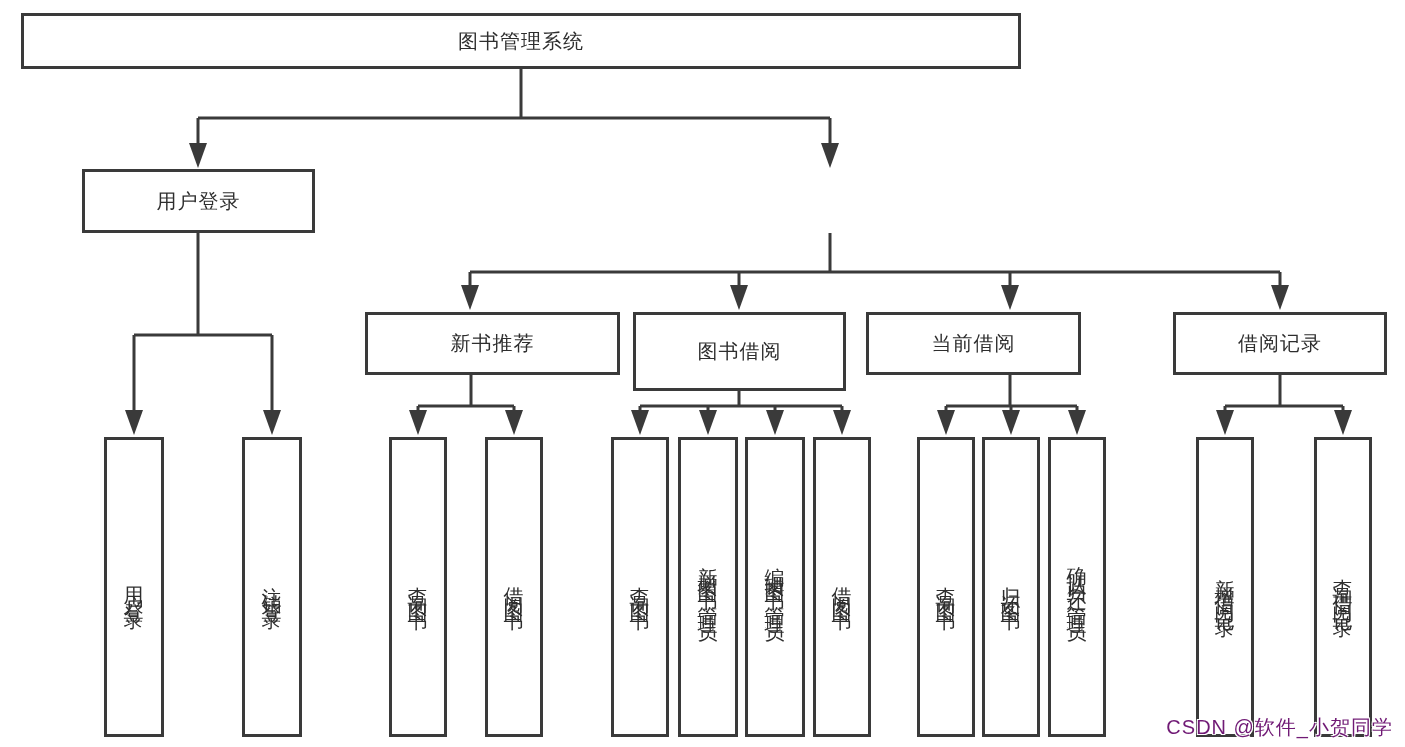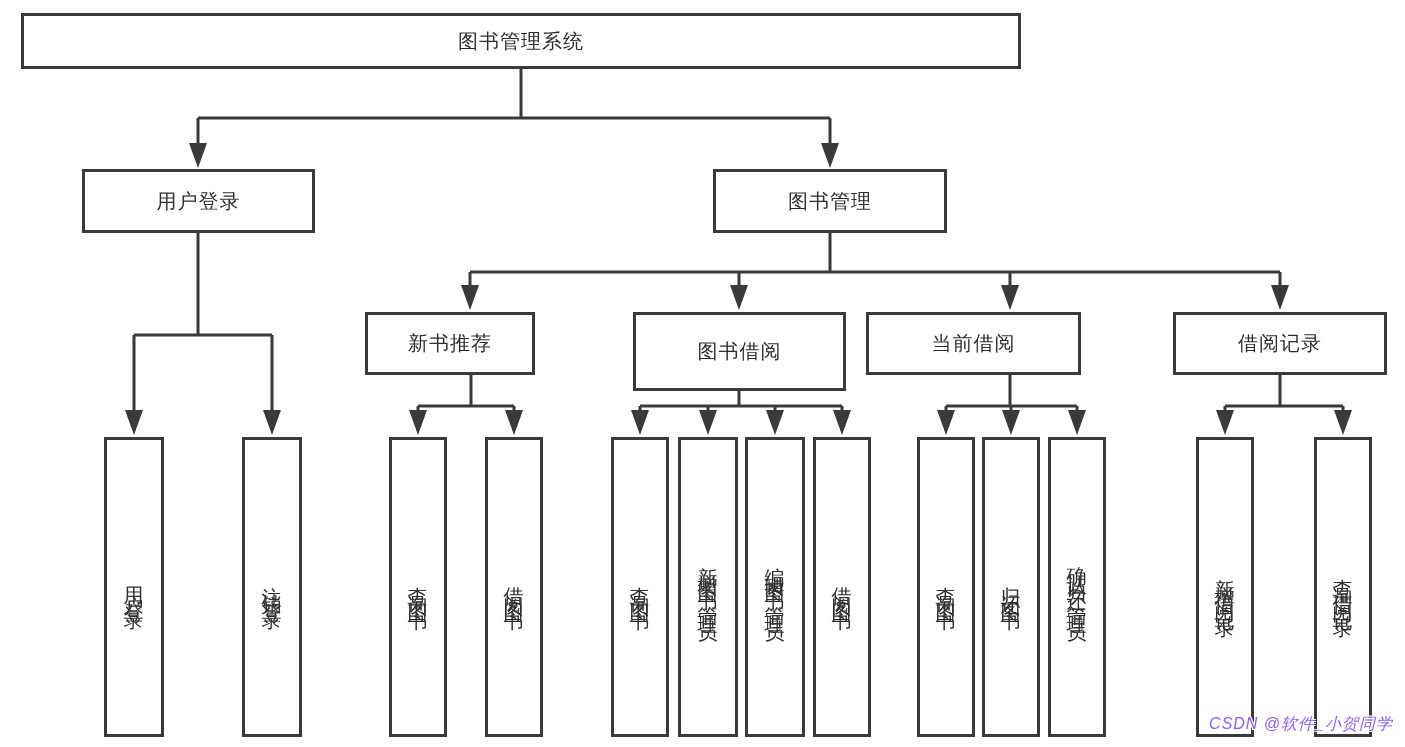--- a/index.html
+++ b/index.html
@@ -44,27 +44,26 @@
     writing-mode: vertical-rl;
     text-orientation: mixed;
     letter-spacing: 8px;
     line-height: 1;
     white-space: nowrap;
   }
   #watermark {
     position: absolute;
     top: 714px;
     right: 12px;
-    font-size: 16px;
-    color: #8b5cf6;
+    font-size: 20px;
+    color: #701a75;
     letter-spacing: 1px;
     white-space: nowrap;
     z-index: 3;
     text-shadow: 1px 1px 0 #ffffff, -1px -1px 0 #ffffff, 1px -1px 0 #ffffff, -1px 1px 0 #ffffff;
-    font-style: italic;
   }
 </style>
 </head>
 <body>
 
 <div id="canvas">
 
   <svg id="connectors" width="1405" height="747" viewBox="0 0 1405 747">
     <g stroke="#3a3a3a" stroke-width="3" fill="none">
 
@@ -101,23 +100,22 @@
       <polygon points="1002,410 1020,410 1011,435"></polygon>
       <polygon points="1068,410 1086,410 1077,435"></polygon>
       <polygon points="1216,410 1234,410 1225,435"></polygon>
       <polygon points="1334,410 1352,410 1343,435"></polygon>
     </g>
   </svg>
 
   <div class="node h-node" style="left:21px; top:13px; width:1000px; height:56px;">图书管理系统</div>
 
   <div class="node h-node" style="left:82px; top:169px; width:233px; height:64px;">用户登录</div>
-  <div class="node h-node" style="left:713px; top:169px; width:234px; height:64px;">图书管理</div>
 
-  <div class="node h-node" style="left:365px; top:312px; width:170px; height:63px;">新书推荐</div>
+  <div class="node h-node" style="left:365px; top:312px; width:255px; height:63px;">新书推荐</div>
   <div class="node h-node" style="left:633px; top:312px; width:213px; height:79px;">图书借阅</div>
   <div class="node h-node" style="left:866px; top:312px; width:215px; height:63px;">当前借阅</div>
   <div class="node h-node" style="left:1173px; top:312px; width:214px; height:63px;">借阅记录</div>
 
   <div class="node v-node" style="left:104px; top:437px; width:60px; height:300px;">
     <span class="vtext">用户登录</span>
   </div>
   <div class="node v-node" style="left:242px; top:437px; width:60px; height:300px;">
     <span class="vtext">注销登录</span>
   </div>

